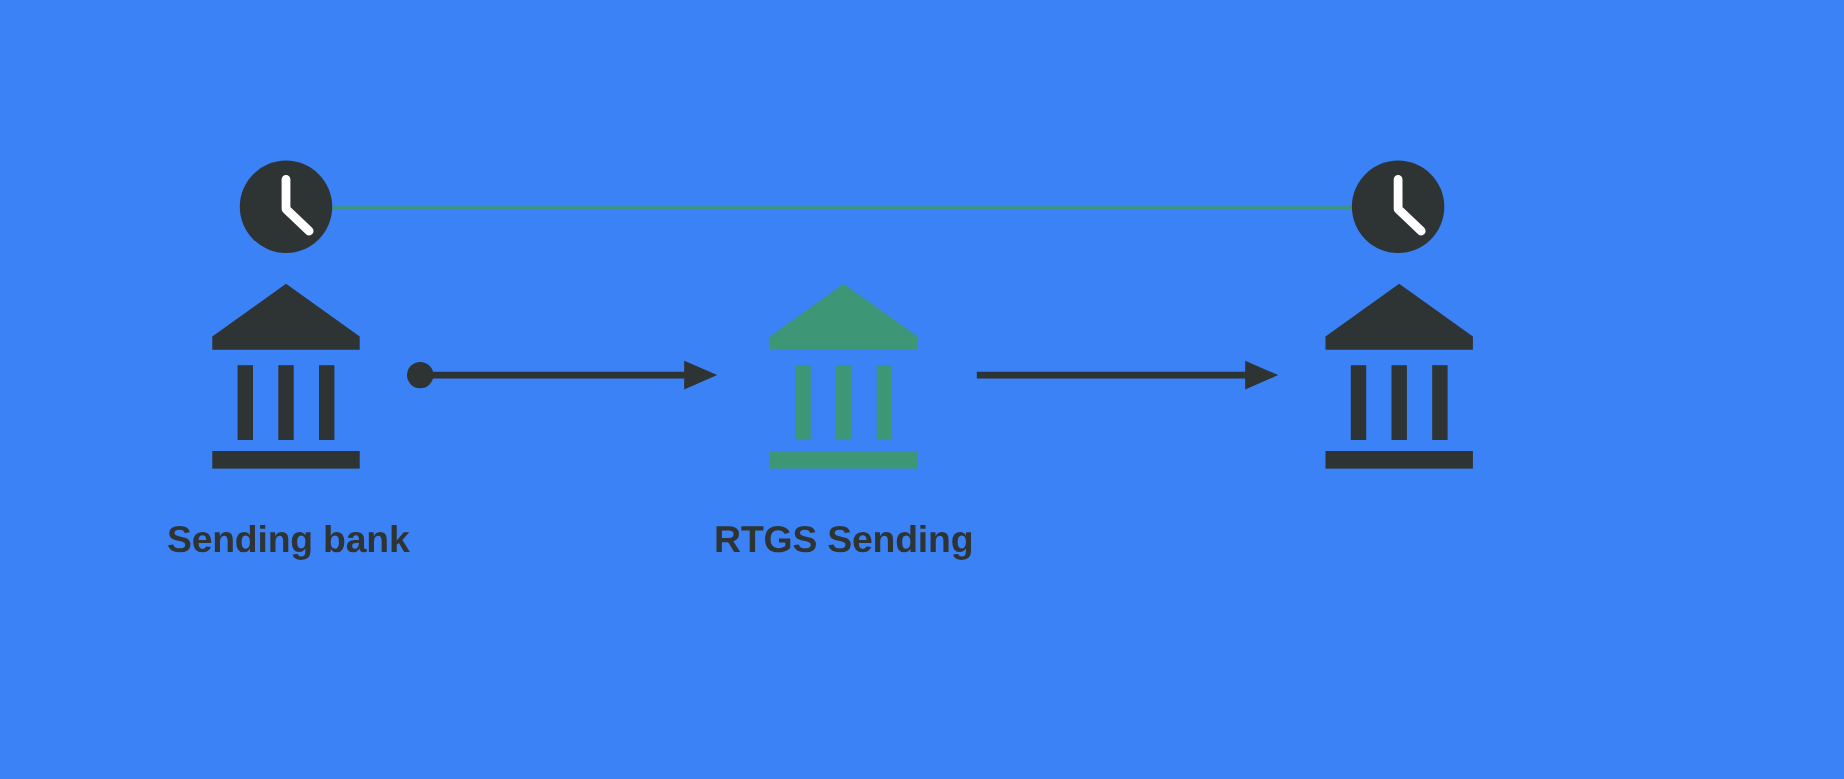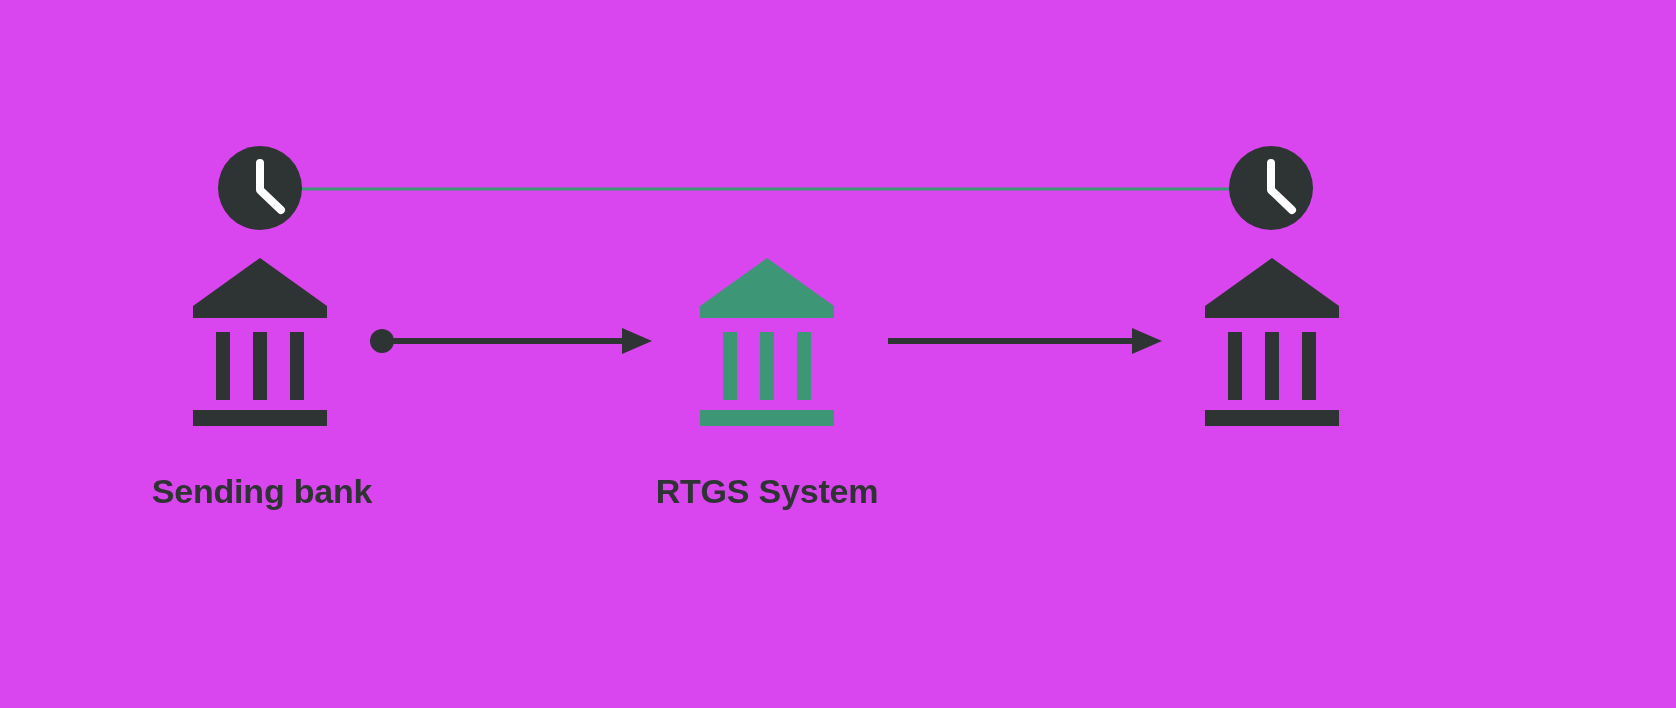--- a/index.html
+++ b/index.html
@@ -10,21 +10,21 @@
   body {
     width: 1676px;
     height: 708px;
     font-family: "Liberation Sans", sans-serif;
     overflow: hidden;
   }
   #canvas {
     position: relative;
     width: 1676px;
     height: 708px;
-    background: #d946ef;
+    background: #3b82f6;
   }
   #diagram-svg {
     position: absolute;
     left: 0;
     top: 0;
     width: 1676px;
     height: 708px;
     display: block;
   }
   .node-label {
@@ -90,16 +90,16 @@
 
     <g>
       <line x1="888" y1="341" x2="1138" y2="341" stroke="#2e3333" stroke-width="6"></line>
       <polygon points="1132,328 1162,341 1132,354" fill="#2e3333"></polygon>
     </g>
 
   </svg>
 
   <div class="node-label" style="left:262px; top:474px;">Sending bank</div>
 
-  <div class="node-label" style="left:767px; top:474px;">RTGS System</div>
+  <div class="node-label" style="left:767px; top:474px;">RTGS Sending</div>
 
 
 </div>
 
 </body></html>

